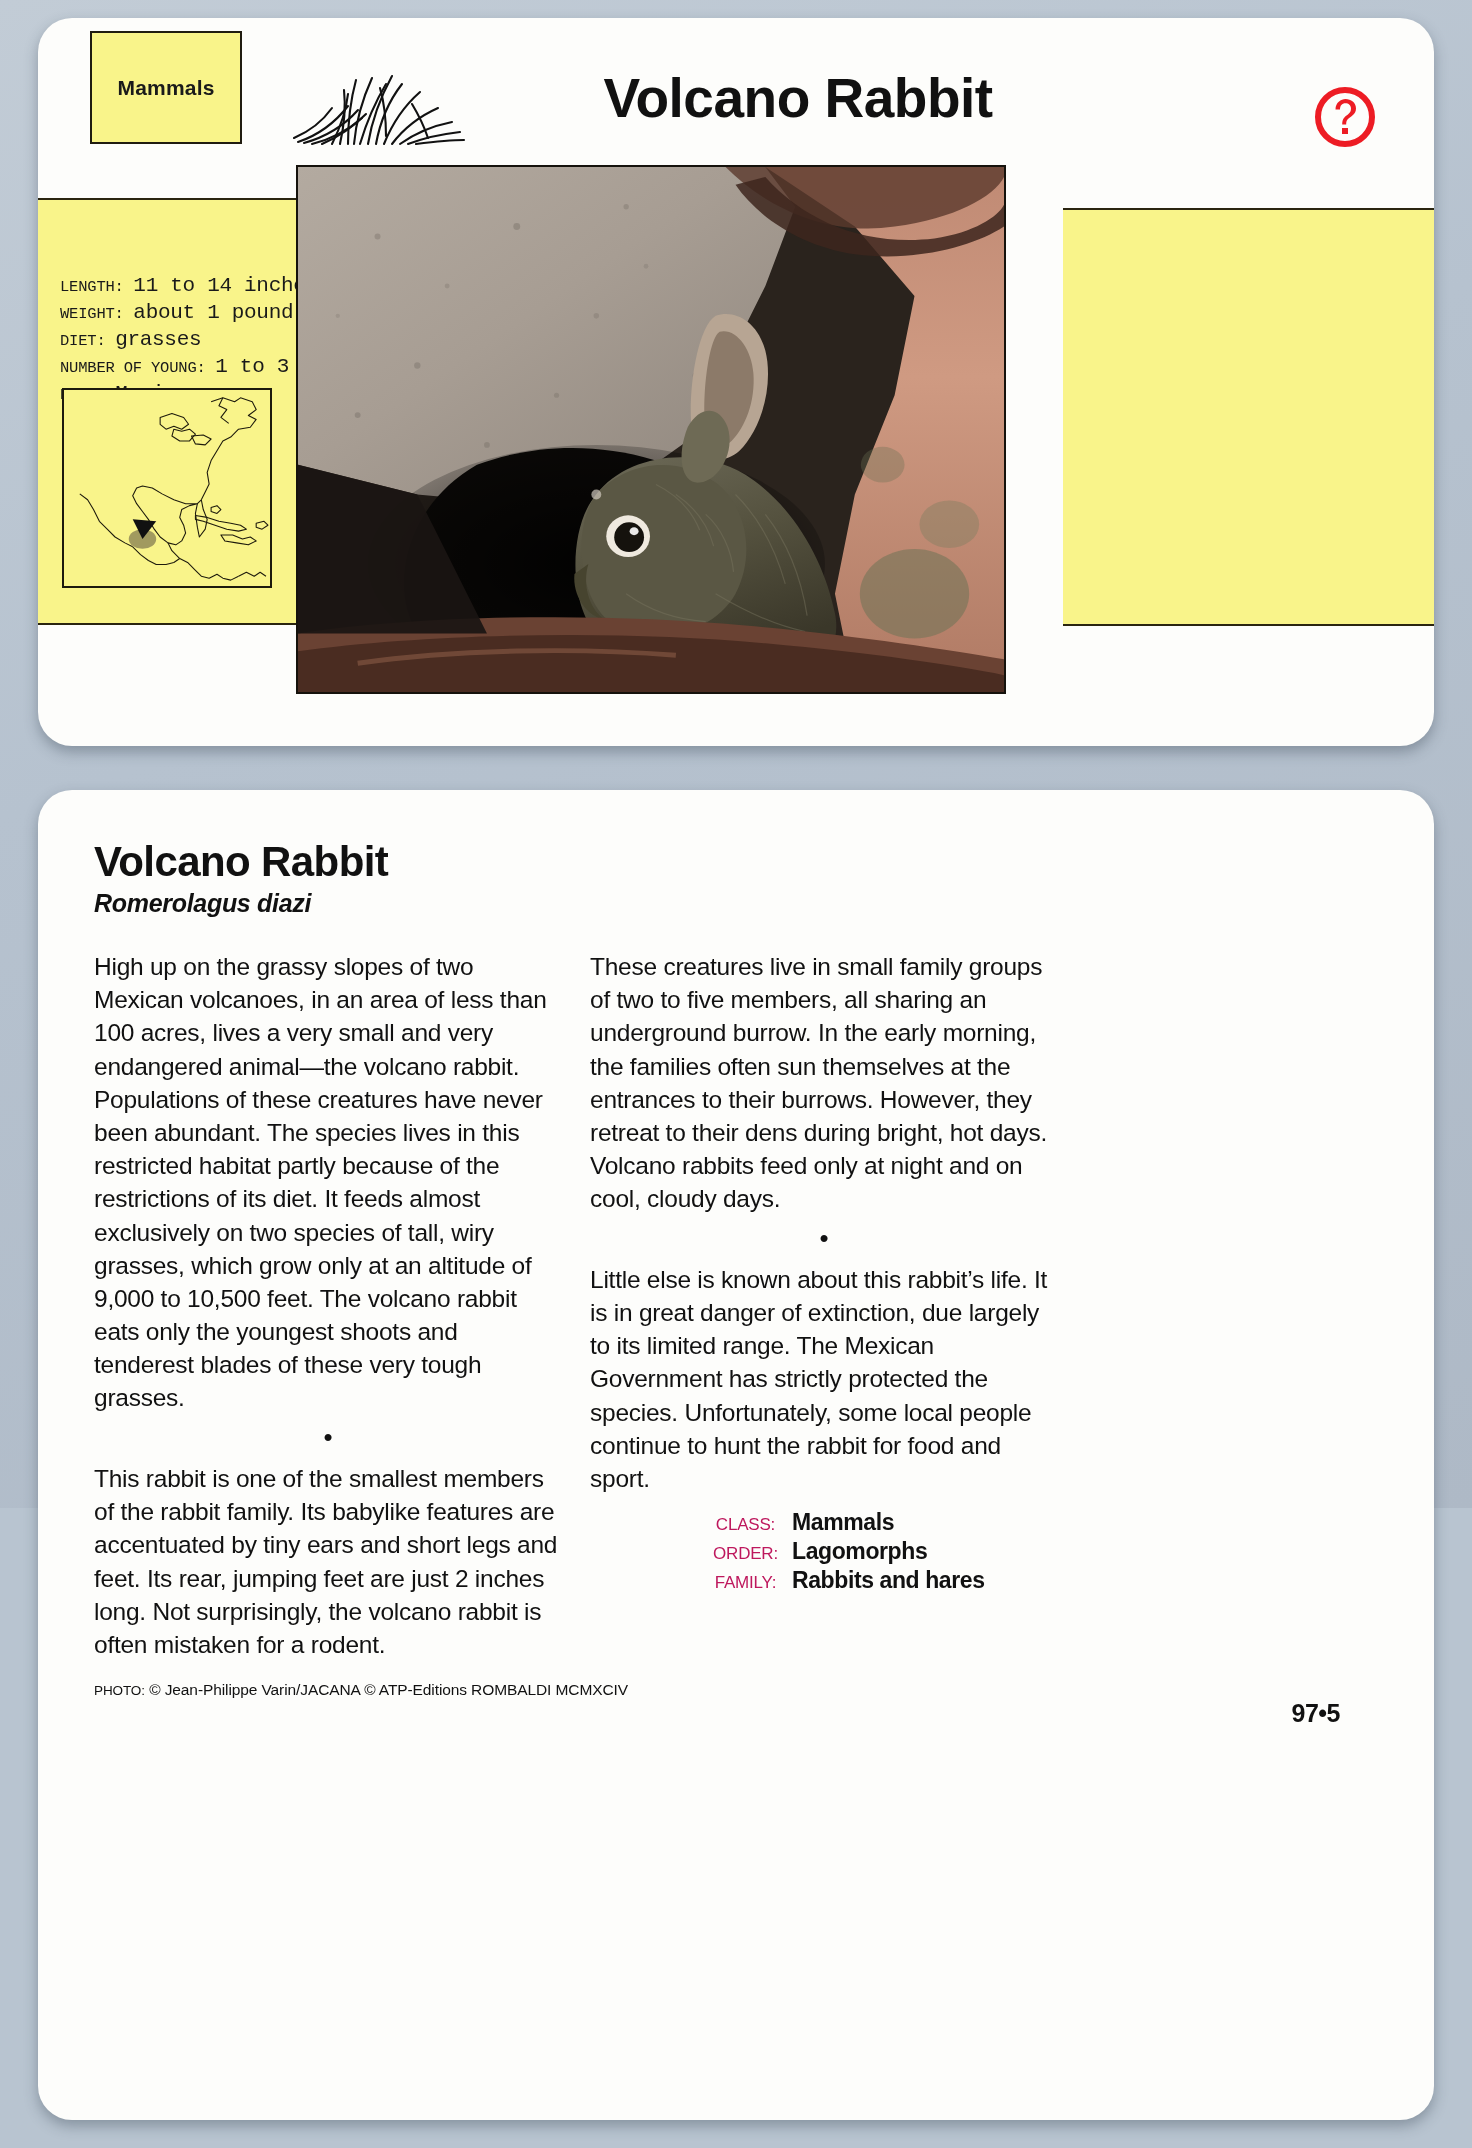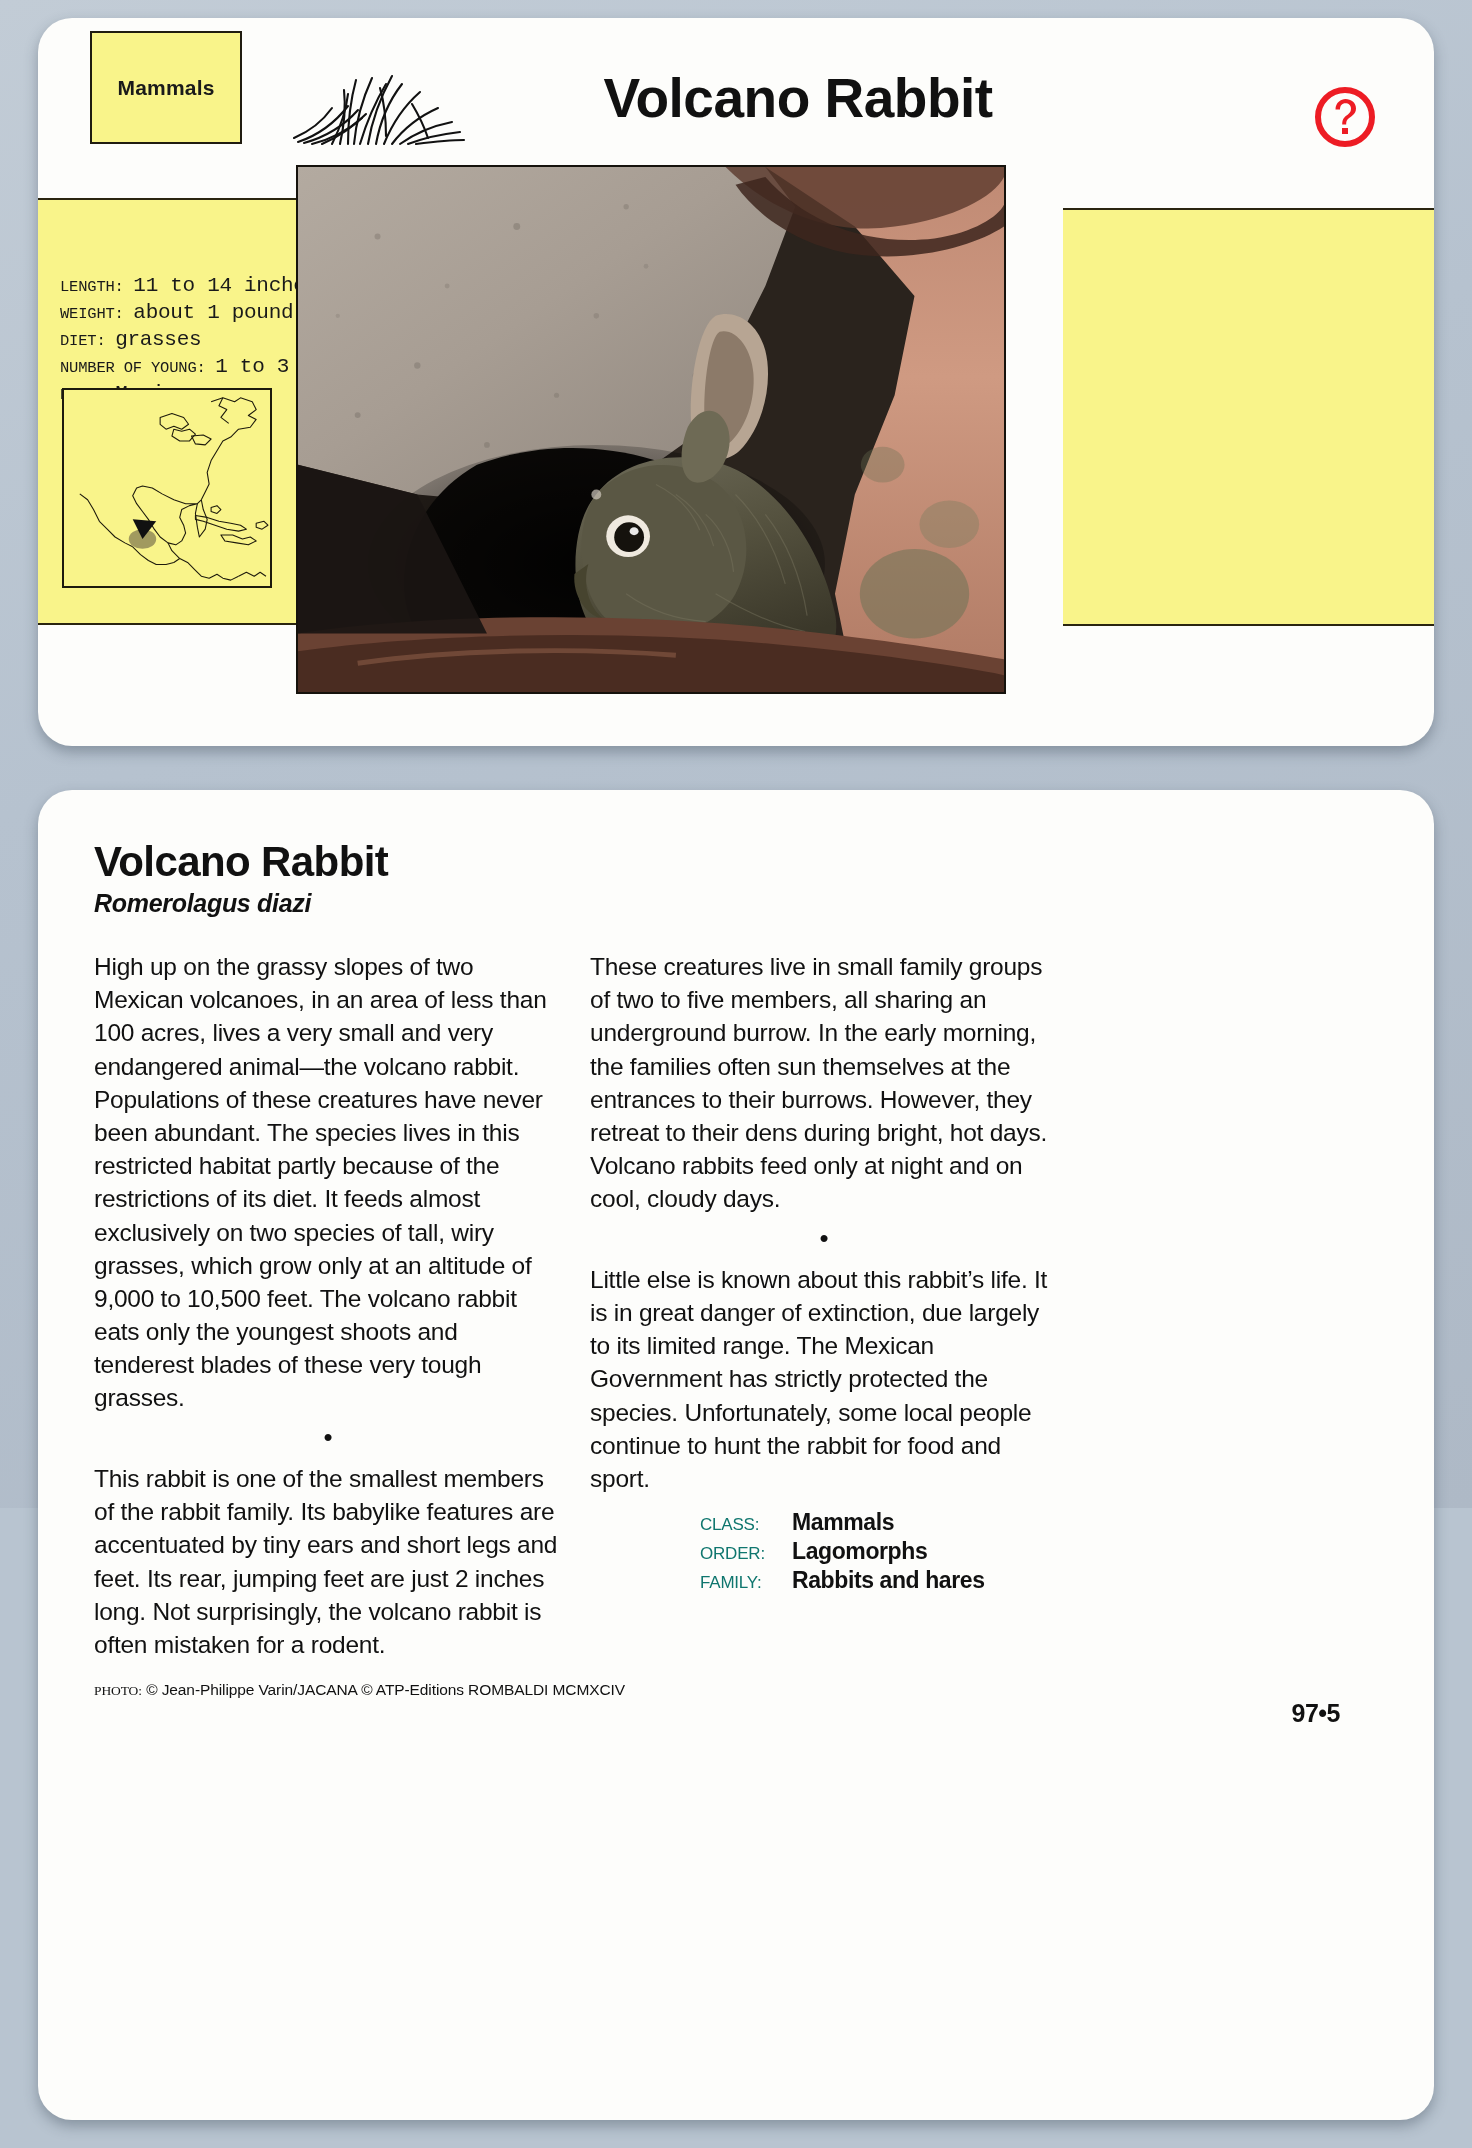--- a/index.html
+++ b/index.html
@@ -88,28 +88,28 @@
   .cols { display: flex; gap: 28px; margin-top: 32px; }
   .col { width: 468px; }
   .col p {
     font-size: 24.5px; line-height: 1.355; color: #111; letter-spacing: -.25px;
   }
   .sep { text-align: center; font-size: 26px; line-height: .9; color:#111; margin: 11px 0 13px 0; }
   .col-right .sep { margin: 11px 0 13px 0; }
 
   .taxo { margin-top: 14px; margin-left: 110px; }
   .taxo-row { display: flex; align-items: baseline; margin-bottom: 2px; }
-  .taxo-label { width: 92px; text-align: left; font-size: 17px; color: #0f766e;
+  .taxo-label { width: 92px; text-align: center; font-size: 17px; color: #be185d;
                 letter-spacing: -.2px; padding-right: 1px; }
   .taxo-value { font-size: 23px; font-weight: bold; color: #111; letter-spacing: -.4px; }
 
   .credit-wrap { position: relative; margin-top: 20px; height: 70px; }
   .credit { position: absolute; left: 0px; top: 0px; width: 1070px; }
   .credit-line1 { font-size: 15.5px; color: #111; letter-spacing: -.1px; }
-  .credit-l { font-size: 13.5px; letter-spacing: -.1px; font-family: Liberation Serif, serif; }
+  .credit-l { font-size: 13.5px; letter-spacing: -.1px; }
   .credit-line2 { font-size: 15.5px; color: #111; margin-left: 130px; letter-spacing: -.1px; }
   .cardno { position: absolute; right: 38px; top: 18px;
             font-size: 25px; font-weight: bold; color: #111; letter-spacing: -.5px; text-align: right; }
 </style>
 </head>
 <body>
 
 <div class="page">
 
   <div class="card-front">

